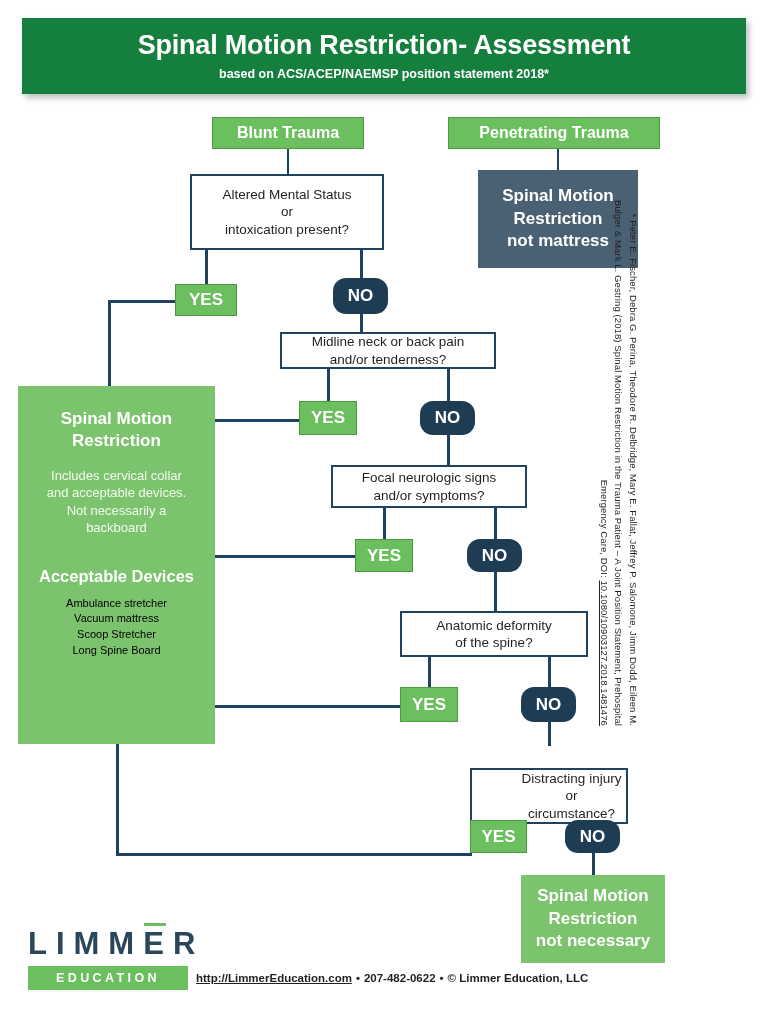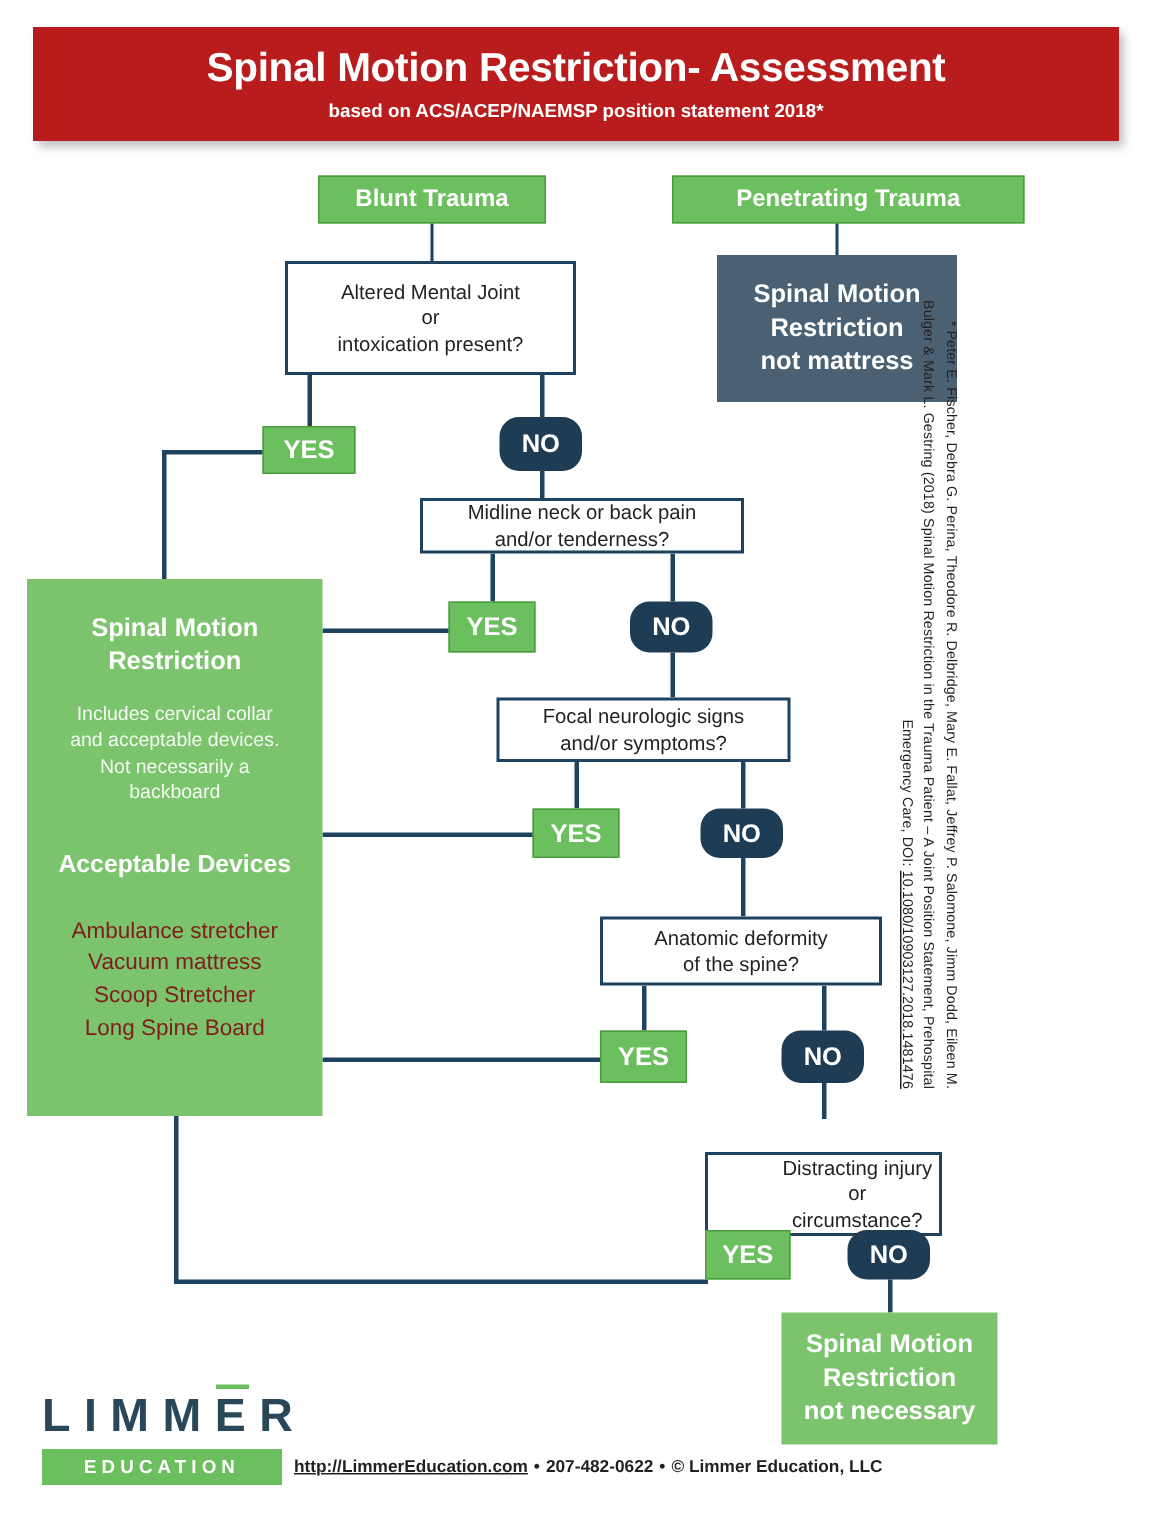--- a/index.html
+++ b/index.html
@@ -8,21 +8,21 @@
     background:#ffffff;
     font-family:"Liberation Sans", sans-serif;
     position:relative;
     overflow:hidden;
   }
   #stage{position:absolute;left:0;top:0;width:768px;height:1024px;}
 
   
   .header{
     position:absolute;left:22px;top:18px;width:724px;height:76px;
-    background:#b91c1c;
+    background:#15803d;
     box-shadow:3px 4px 6px rgba(0,0,0,.25);
     display:flex;flex-direction:column;align-items:center;justify-content:center;
     color:#ffffff;
   }
   .header .h-title{
     font-size:27px;font-weight:bold;letter-spacing:-.2px;line-height:1.1;
     text-align:center;
   }
   .header .h-sub{
     font-size:12.5px;font-weight:bold;margin-top:7px;text-align:center;
@@ -74,21 +74,21 @@
   .perform-panel .pp-head{
     font-size:17px;font-weight:bold;line-height:1.32;
   }
   .perform-panel .pp-note{
     font-size:13px;line-height:1.34;margin-top:14px;color:#f2fbef;
   }
   .perform-panel .pp-dev-head{
     font-size:16.5px;font-weight:bold;margin-top:30px;
   }
   .perform-panel .pp-dev{
-    font-size:15px;line-height:1.45;margin-top:24px;color:#7f1d1d;
+    font-size:11px;line-height:1.45;margin-top:10px;color:#000000;
   }
 
   
   .ln{position:absolute;background:#1e4360;}
   .ln.v{width:2px;}
   .ln.thick-v{width:3px;}
   .ln.thick-h{height:3px;}
 
   
   .citation{
@@ -176,35 +176,35 @@
 
   <div class="ln thick-h" style="left:116px;top:853px;width:356px;"></div>
   <div class="ln thick-v" style="left:116px;top:744px;height:111px;"></div>
 
   <div class="ln thick-v" style="left:592px;top:853px;height:22px;"></div>
 
   <div class="node green-cap" style="left:212px;top:117px;width:152px;height:32px;">
     <span>Blunt Trauma</span>
   </div>
 
-  <div class="node green-cap" style="left:448px;top:117px;width:235px;height:32px;">
+  <div class="node green-cap" style="left:448px;top:117px;width:212px;height:32px;">
     <span>Penetrating Trauma</span>
   </div>
 
   <div class="node slate-out" style="left:478px;top:170px;width:160px;height:98px;">
     <div>
       <div>Spinal Motion</div>
       <div>Restriction</div>
       <div>not  mattress</div>
     </div>
   </div>
 
   <div class="node question" style="left:190px;top:174px;width:194px;height:76px;">
     <div>
-      <div>Altered Mental Joint</div>
+      <div>Altered Mental Status</div>
       <div>or</div>
       <div>intoxication present?</div>
     </div>
   </div>
   <div class="node yes" style="left:175px;top:284px;width:62px;height:32px;">
     <span>YES</span>
   </div>
   <div class="node no" style="left:333px;top:278px;width:55px;height:36px;">
     <span>NO</span>
   </div>

